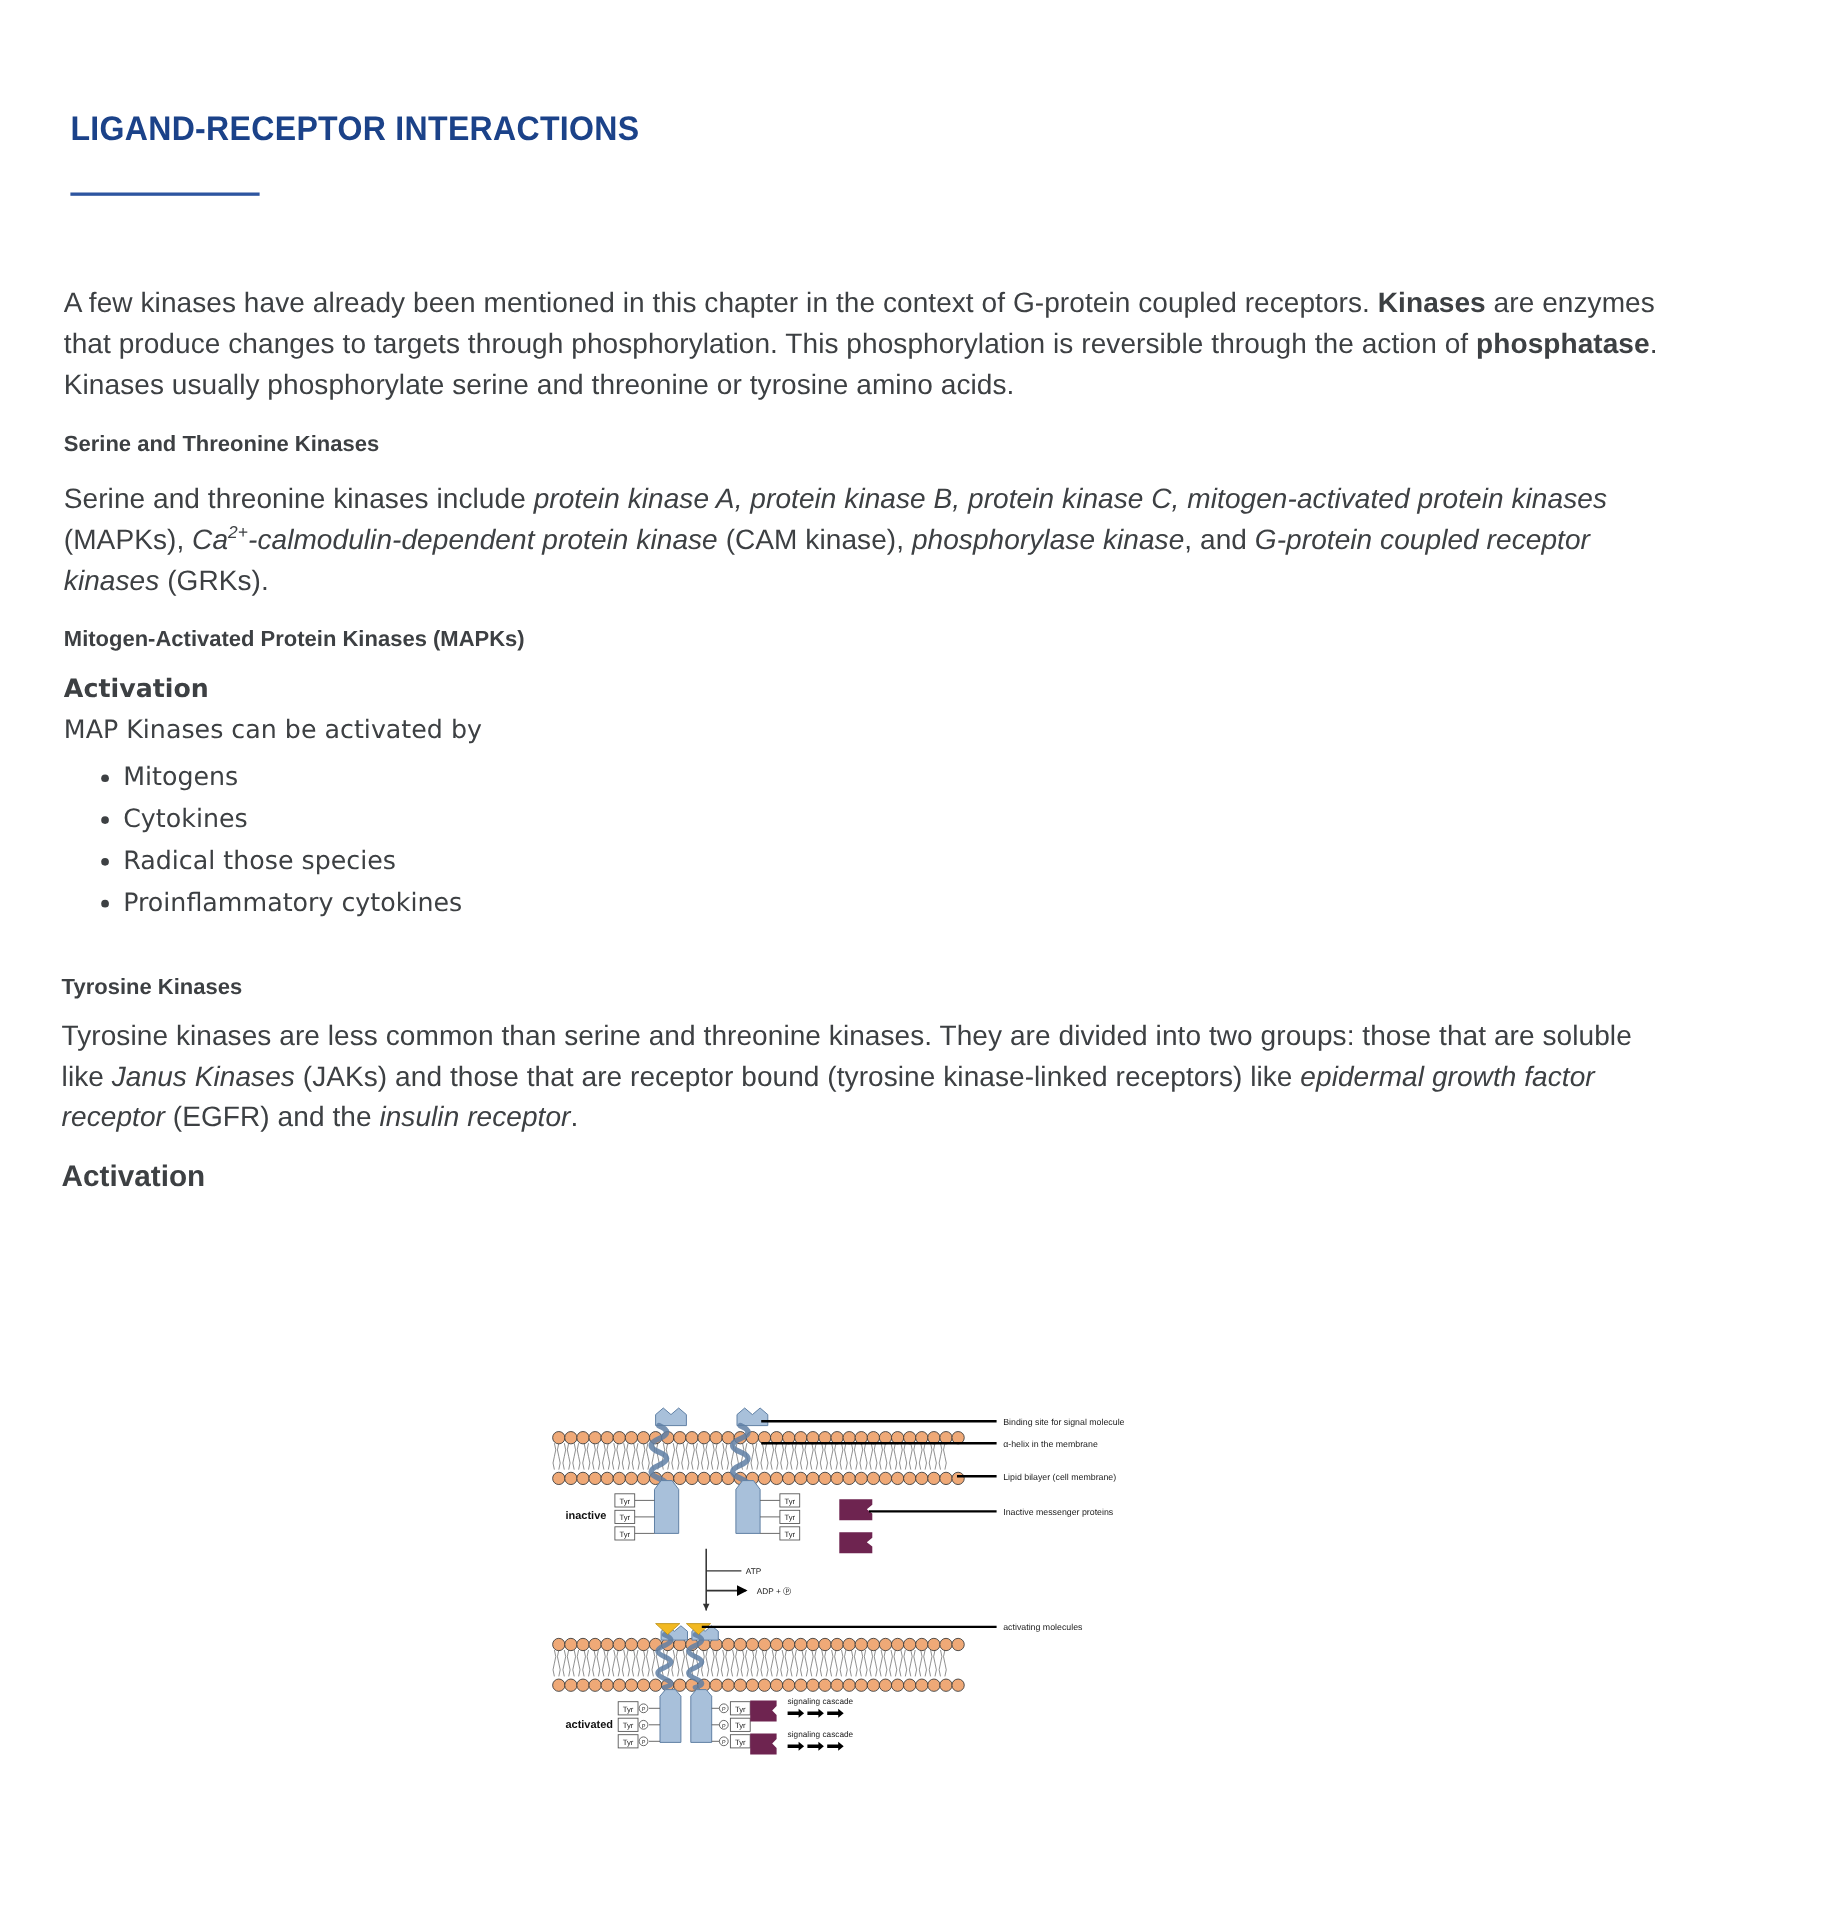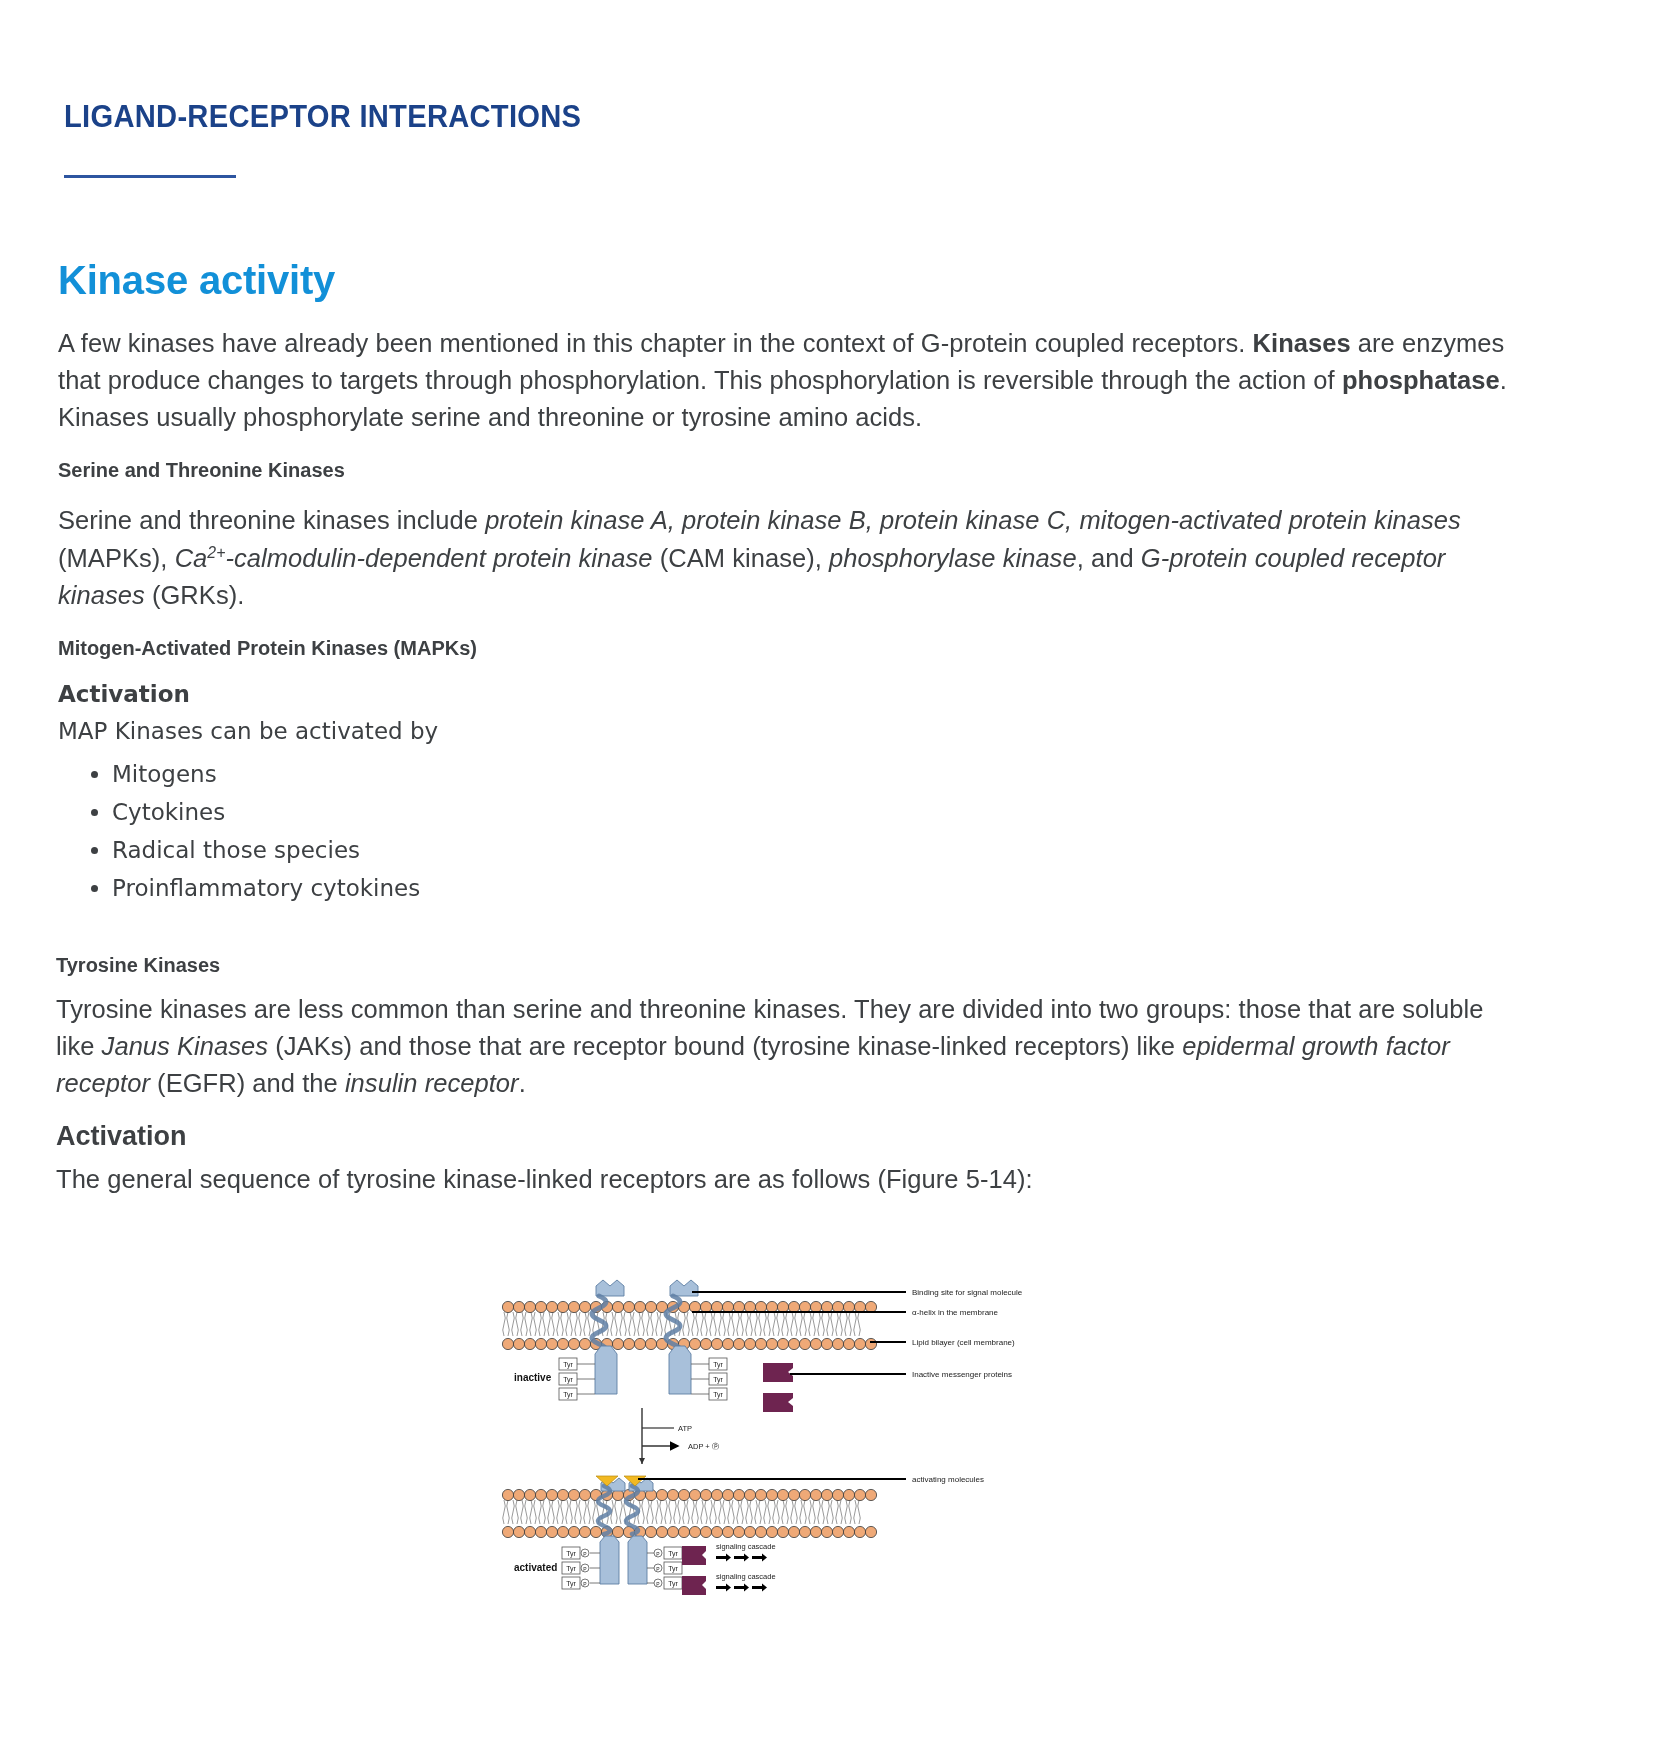--- a/index.html
+++ b/index.html
@@ -165,21 +165,20 @@
 
 <div class="page">
 
   <div class="chapter-header">
     <h1 class="chapter-title">LIGAND-RECEPTOR INTERACTIONS</h1>
     <div class="chapter-rule"></div>
   </div>
 
   <div class="content">
 
-    <h2 class="section-title">Kinase activity</h2>
 
     <p class="intro-text"><span>A few kinases have already been mentioned in this chapter in the context of G-protein coupled receptors. </span><strong class="bd">Kinases</strong><span> are enzymes that produce changes to targets through phosphorylation. This phosphorylation is reversible through the action of </span><strong class="bd">phosphatase</strong><span>. Kinases usually phosphorylate serine and threonine or tyrosine amino acids.</span></p>
 
     <h3 class="sub-head">Serine and Threonine Kinases</h3>
 
     <p class="body-text"><span>Serine and threonine kinases include </span><em class="it">protein kinase A, protein kinase B, protein kinase C, mitogen-activated protein kinases</em><span> (MAPKs), </span><em class="it"><span>Ca</span><sup class="sup">2+</sup><span>-calmodulin-dependent protein kinase</span></em><span> (CAM kinase), </span><em class="it">phosphorylase kinase</em><span>, and </span><em class="it">G-protein coupled receptor kinases</em><span> (GRKs).</span></p>
 
     <h3 class="sub-head">Mitogen-Activated Protein Kinases (MAPKs)</h3>
 
     <div class="wide-block">
@@ -194,21 +193,20 @@
         <li>Proinflammatory cytokines</li>
       </ul>
     </div>
 
     <div class="tyrosine-block">
       <h3 class="sub-head">Tyrosine Kinases</h3>
 
       <p class="body-text"><span>Tyrosine kinases are less common than serine and threonine kinases. They are divided into two groups: those that are soluble like </span><em class="it">Janus Kinases</em><span> (JAKs) and those that are receptor bound (tyrosine kinase-linked receptors) like </span><em class="it">epidermal growth factor receptor</em><span> (EGFR) and the </span><em class="it">insulin receptor</em><span>.</span></p>
 
       <h4 class="act-head">Activation</h4>
-      <p class="body-text">The general sequence of tyrosine kinase-linked receptors are as follows (Figure 5-14):</p>
     </div>
 
   </div>
 
   <div class="figure-wrap">
     <svg width="560" height="360" viewBox="0 0 560 360" xmlns="http://www.w3.org/2000/svg">
       <defs>
         <g id="lipidTail">
           <path d="M0 0 q3 7 0 14 q-3 7 0 14 q3 7 0 14" stroke="#4a4a4a" stroke-width="0.7" fill="none"></path>
         </g>

